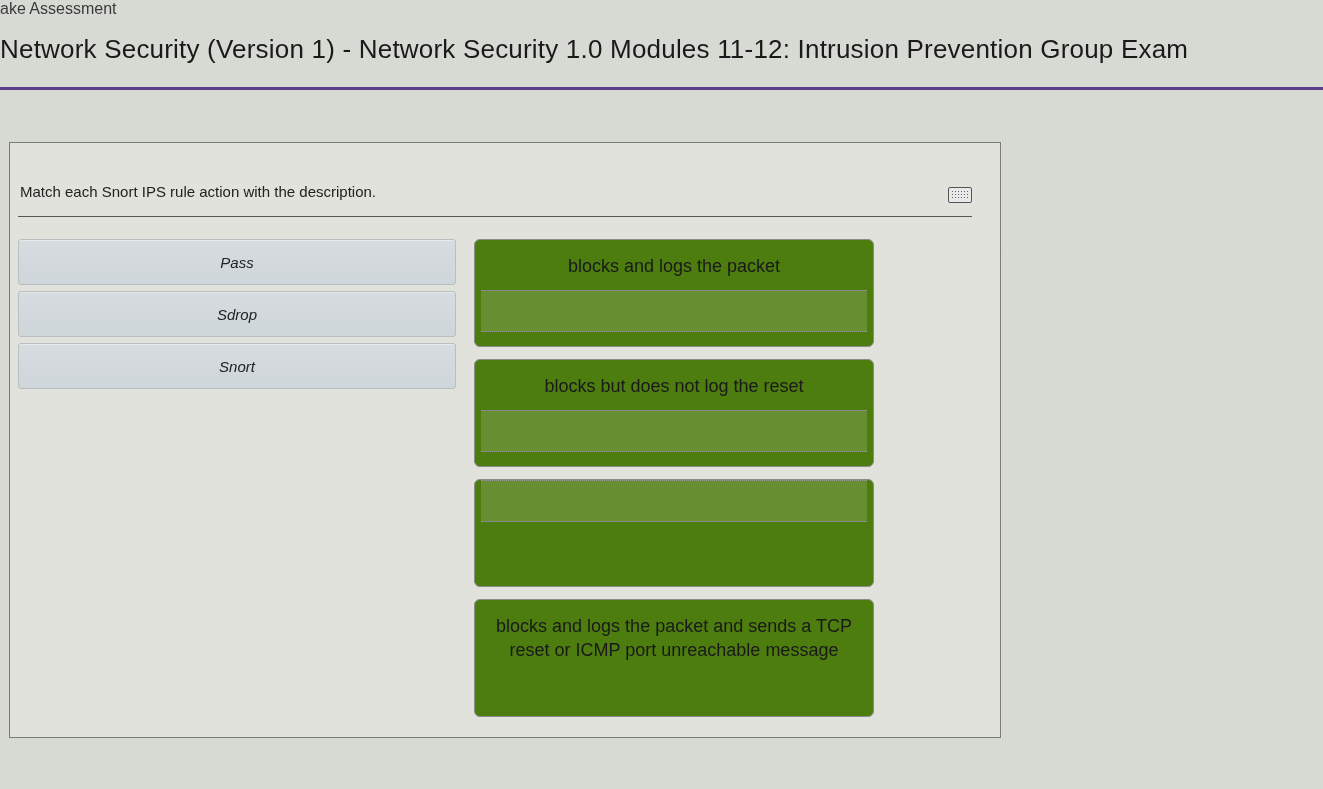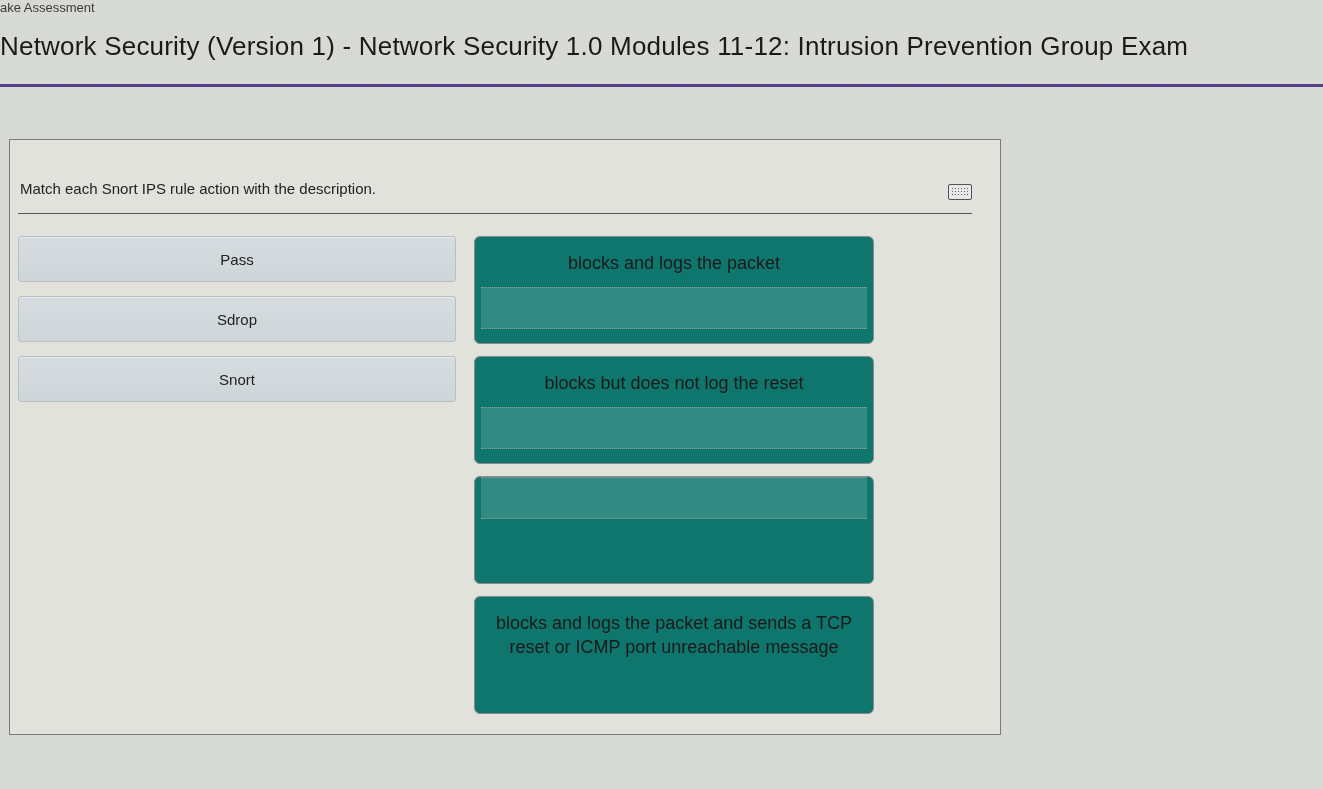--- a/index.html
+++ b/index.html
@@ -9,21 +9,21 @@
     }
     body {
       font-family: Arial, Helvetica, sans-serif;
       background: #d8dbd4;
       background-image: repeating-linear-gradient(90deg, rgba(0,0,0,0.01) 0px, rgba(0,0,0,0.01) 1px, transparent 1px, transparent 3px);
       width: 1323px;
       height: 789px;
       overflow: hidden;
     }
     .breadcrumb {
-      font-size: 13px;
+      font-size: 16px;
       color: #3a3a3a;
       padding: 0 0 2px 0;
     }
     .page-title {
       font-size: 26px;
       font-weight: 300;
       color: #1a1a1a;
       padding: 14px 0 22px 0;
       letter-spacing: 0.2px;
     }
@@ -73,21 +73,22 @@
       margin: 0 0 22px 0;
     }
     .match-area {
       display: flex;
       gap: 18px;
     }
     .source-column {
       width: 438px;
       display: flex;
       flex-direction: column;
-      gap: 14px;
+      gap: 6px;
+      font-style: italic;
     }
     .source-item {
       background: linear-gradient(180deg, #d6dce0 0%, #cfd6da 100%);
       border: 1px solid #b8bec2;
       border-radius: 3px;
       height: 46px;
       display: flex;
       align-items: center;
       justify-content: center;
       font-size: 15px;
@@ -97,21 +98,21 @@
     }
     .target-column {
       width: 400px;
       display: flex;
       flex-direction: column;
       gap: 12px;
     }
     .target-box {
       border: 1.5px solid #8a8a8a;
       border-radius: 6px;
-      background: #0f766e;
+      background: #4d7c0f;
       min-height: 108px;
       display: flex;
       flex-direction: column;
       padding: 0;
     }
     .target-label {
       font-size: 18px;
       color: #1a1a1a;
       text-align: center;
       padding: 14px 16px 12px 16px;

